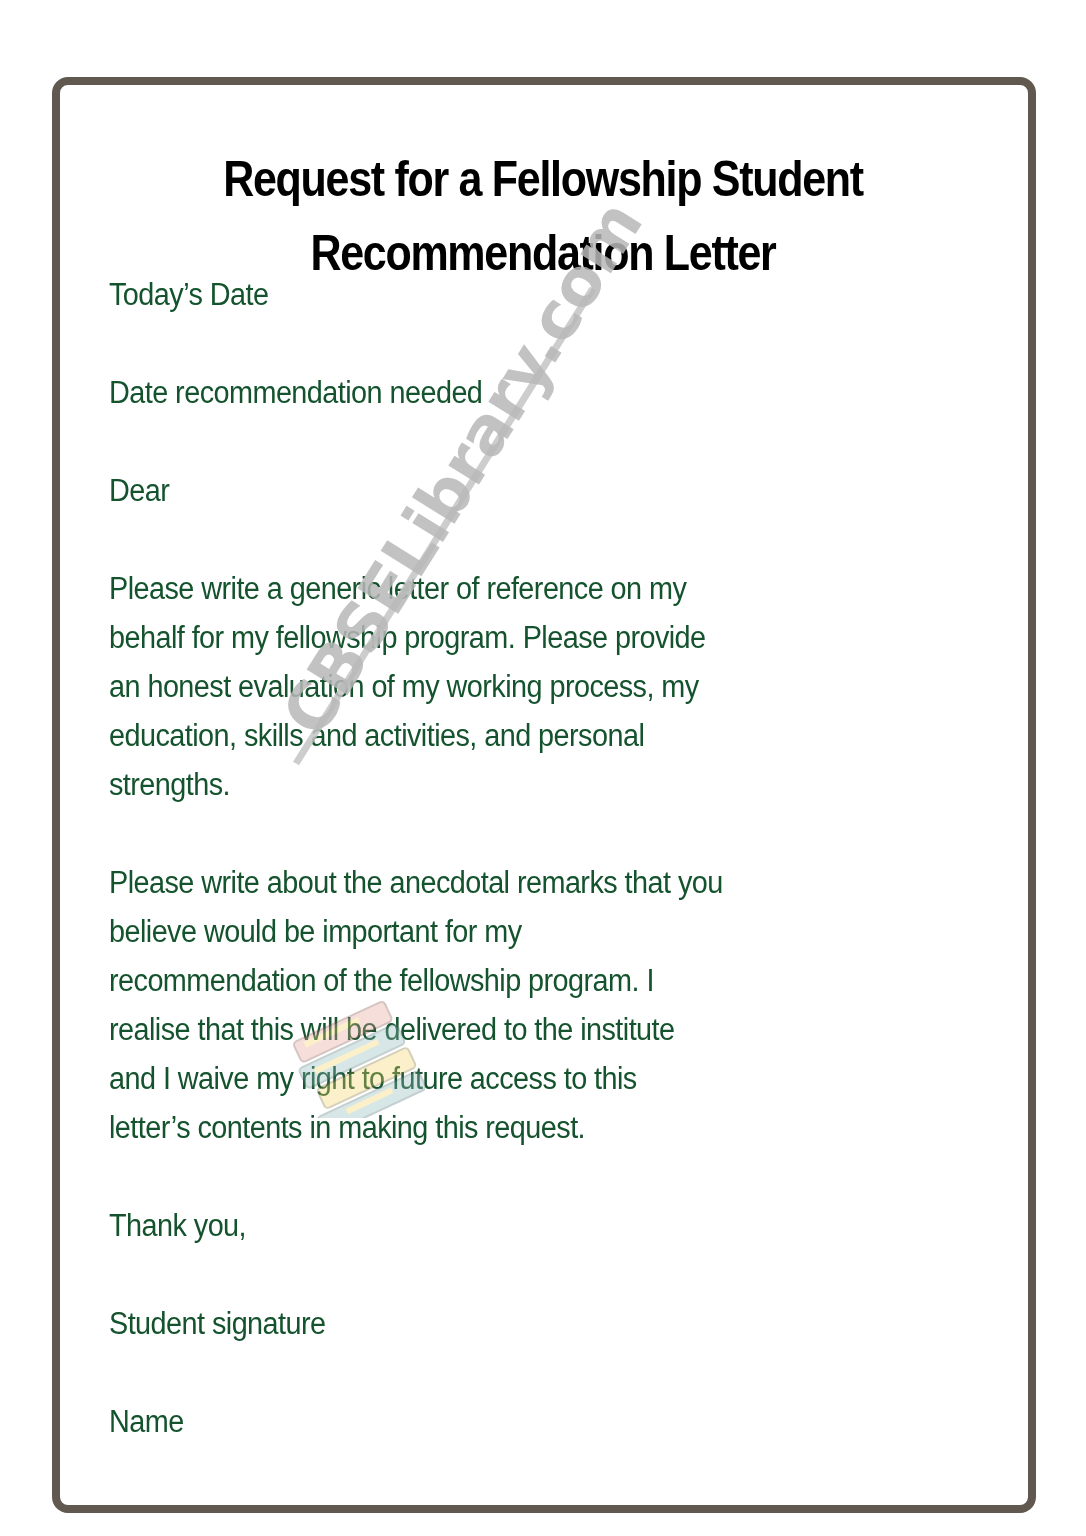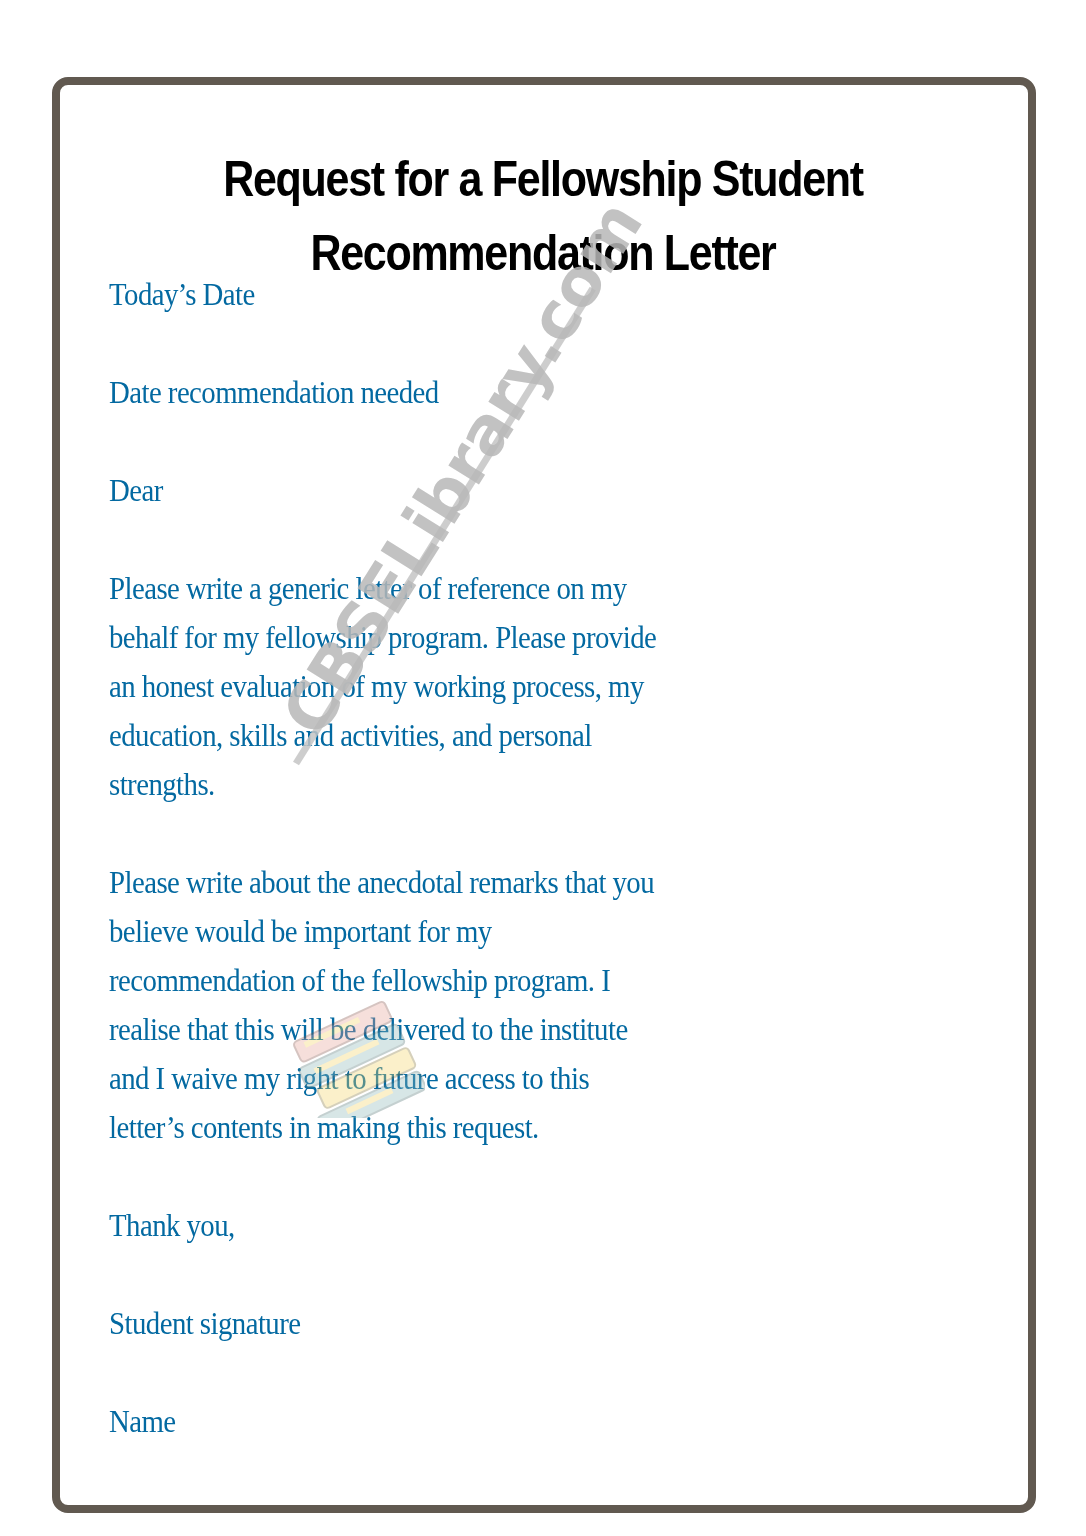--- a/index.html
+++ b/index.html
@@ -37,24 +37,24 @@
       letter-spacing: -1.5px;
       transform: scaleX(0.86);
       transform-origin: center top;
     }
     .title span { display: block; }
     .body {
       position: absolute;
       left: 109px;
       top: 270px;
       width: 880px;
-      font-family: Liberation Serif, serif;
+      font-family: Liberation Sans, sans-serif;
       font-size: 31px;
       line-height: 49px;
-      color: #0369a1;
+      color: #14532d;
       letter-spacing: -0.6px;
     }
     .line {
       display: block;
       white-space: nowrap;
       transform: scaleX(0.93);
       transform-origin: left center;
     }
     .gap { display: block; height: 49px; }
     .watermark {

